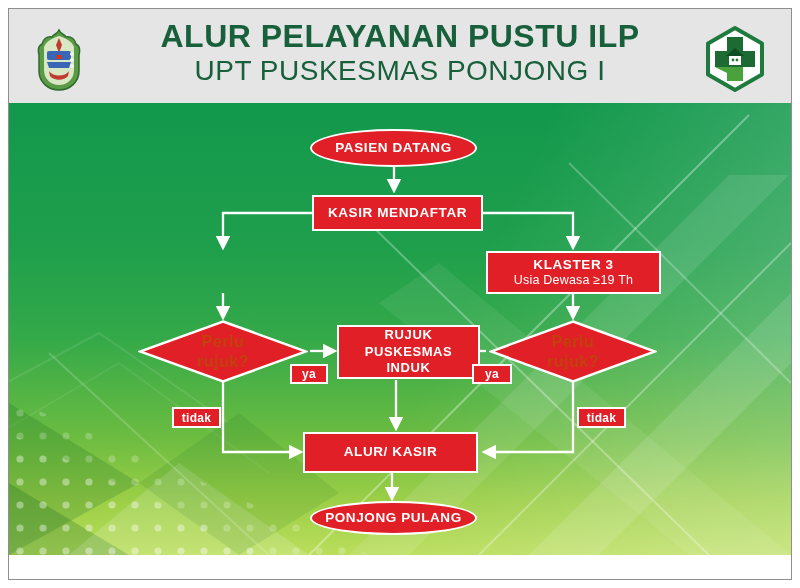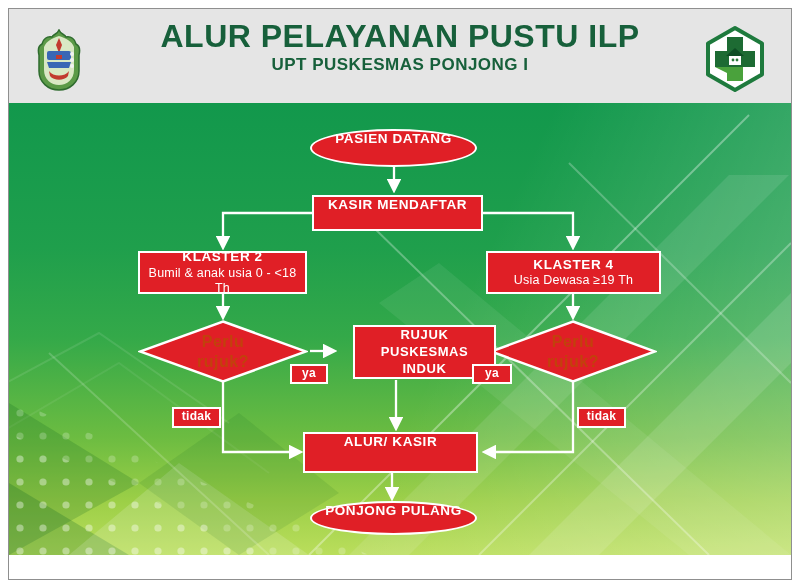--- a/index.html
+++ b/index.html
@@ -5,37 +5,37 @@
   html,body{margin:0;padding:0;background:#ffffff;}
   .page{position:relative;width:800px;height:588px;background:#ffffff;
         font-family:"Liberation Sans",sans-serif;overflow:hidden;}
   .frame{position:absolute;left:8px;top:8px;width:782px;height:570px;
          border:1px solid #8f8f8f;background:#ffffff;}
 
   
   .header{position:absolute;left:0;top:0;width:782px;height:94px;background:#e5e5e5;}
   .titles{position:absolute;left:90px;right:90px;top:10px;text-align:center;}
   .title{font-weight:bold;font-size:32px;letter-spacing:0.5px;color:var(--header-text,#17603b);line-height:1.12;}
-  .subtitle{font-weight:bold;font-size:17px;letter-spacing:0.5px;color:var(--header-text,#17603b);line-height:1.15;}
+  .subtitle{font-weight:normal;font-size:28px;letter-spacing:0.5px;color:var(--header-text,#17603b);line-height:1.15;}
   .crest{position:absolute;left:26px;top:20px;width:48px;height:62px;}
   .pusk{position:absolute;left:694px;top:16px;width:64px;height:68px;}
 
   
   .green{position:absolute;left:0;top:94px;width:782px;height:452px;
     background:
       linear-gradient(115deg, rgba(255,255,255,0) 55%, rgba(255,255,255,0.18) 85%, rgba(255,255,255,0.25) 100%),
       linear-gradient(to bottom, #12984c 0%, #1f9f4c 32%, #34a949 52%, #6cbc41 74%, #9ccf47 88%, #bade5c 100%);}
   .pattern{position:absolute;left:0;top:0;width:782px;height:452px;z-index:0;}
 
   
   .edges{position:absolute;left:0;top:94px;width:782px;height:452px;z-index:1;}
   .edges polyline{fill:none;stroke:var(--connector,#ffffff);stroke-width:2.3px;}
 
   
-  .node{position:absolute;z-index:2;display:flex;justify-content:center;
+  .node{position:absolute;z-index:2;display:flex;align-items:center;justify-content:center;
         background:var(--node-fill,#e01f26);border:2px solid var(--node-border,#ffffff);
         color:#ffffff;text-align:center;box-sizing:border-box;}
   .node .t1{font-weight:bold;font-size:13.5px;letter-spacing:0.6px;line-height:1.2;}
   .node .t2{font-weight:normal;font-size:12.5px;letter-spacing:0.2px;line-height:1.2;}
   .node .multi{font-weight:bold;font-size:13px;letter-spacing:0.6px;line-height:1.3;white-space:pre-line;}
   .ellipse{border-radius:50%;}
   .small-label{font-weight:bold;font-size:12px;letter-spacing:0.3px;}
   .stack{display:flex;flex-direction:column;align-items:center;justify-content:center;}
 
   .diamond{position:absolute;z-index:2;background:none;border:none;}
@@ -141,47 +141,43 @@
     </svg>
 
     <div class="node ellipse" style="left:301px;top:120px;width:167px;height:38px">
       <span class="t1">PASIEN DATANG</span>
     </div>
 
     <div class="node" style="left:303px;top:186px;width:171px;height:36px">
       <span class="t1">KASIR MENDAFTAR</span>
     </div>
 
-    <div class="node stack" style="left:129px;top:242px;width:169px;height:43px">
-      <span class="t1">KLASTER 2</span>
-      <span class="t2">Bumil &amp; anak usia 0 - &lt;18 Th</span>
-    </div>
 
     <div class="node stack" style="left:477px;top:242px;width:175px;height:43px">
-      <span class="t1">KLASTER 4</span>
+      <span class="t1">KLASTER 3</span>
       <span class="t2">Usia Dewasa ≥19 Th</span>
     </div>
 
     <div class="diamond" style="left:129px;top:311px;width:170px;height:63px">
       <svg viewBox="0 0 170 63" preserveAspectRatio="none">
         <polygon points="85,1.5 168,31.5 85,61.5 2,31.5"></polygon>
       </svg>
       <span class="dtext">Perlu
 rujuk?</span>
     </div>
 
     <div class="diamond" style="left:480px;top:311px;width:168px;height:63px">
       <svg viewBox="0 0 168 63" preserveAspectRatio="none">
         <polygon points="84,1.5 166,31.5 84,61.5 2,31.5"></polygon>
       </svg>
       <span class="dtext">Perlu
 rujuk?</span>
     </div>
 
-    <div class="node" style="left:344px;top:316px;width:143px;height:54px">
+    <div class="node" style="left:328px;top:316px;width:143px;height:54px">
       <span class="multi">RUJUK
 PUSKESMAS
 INDUK</span>
     </div>
 
     <div class="node" style="left:281px;top:355px;width:38px;height:20px">
       <span class="small-label">ya</span>
     </div>
 
     <div class="node" style="left:463px;top:355px;width:40px;height:20px">

